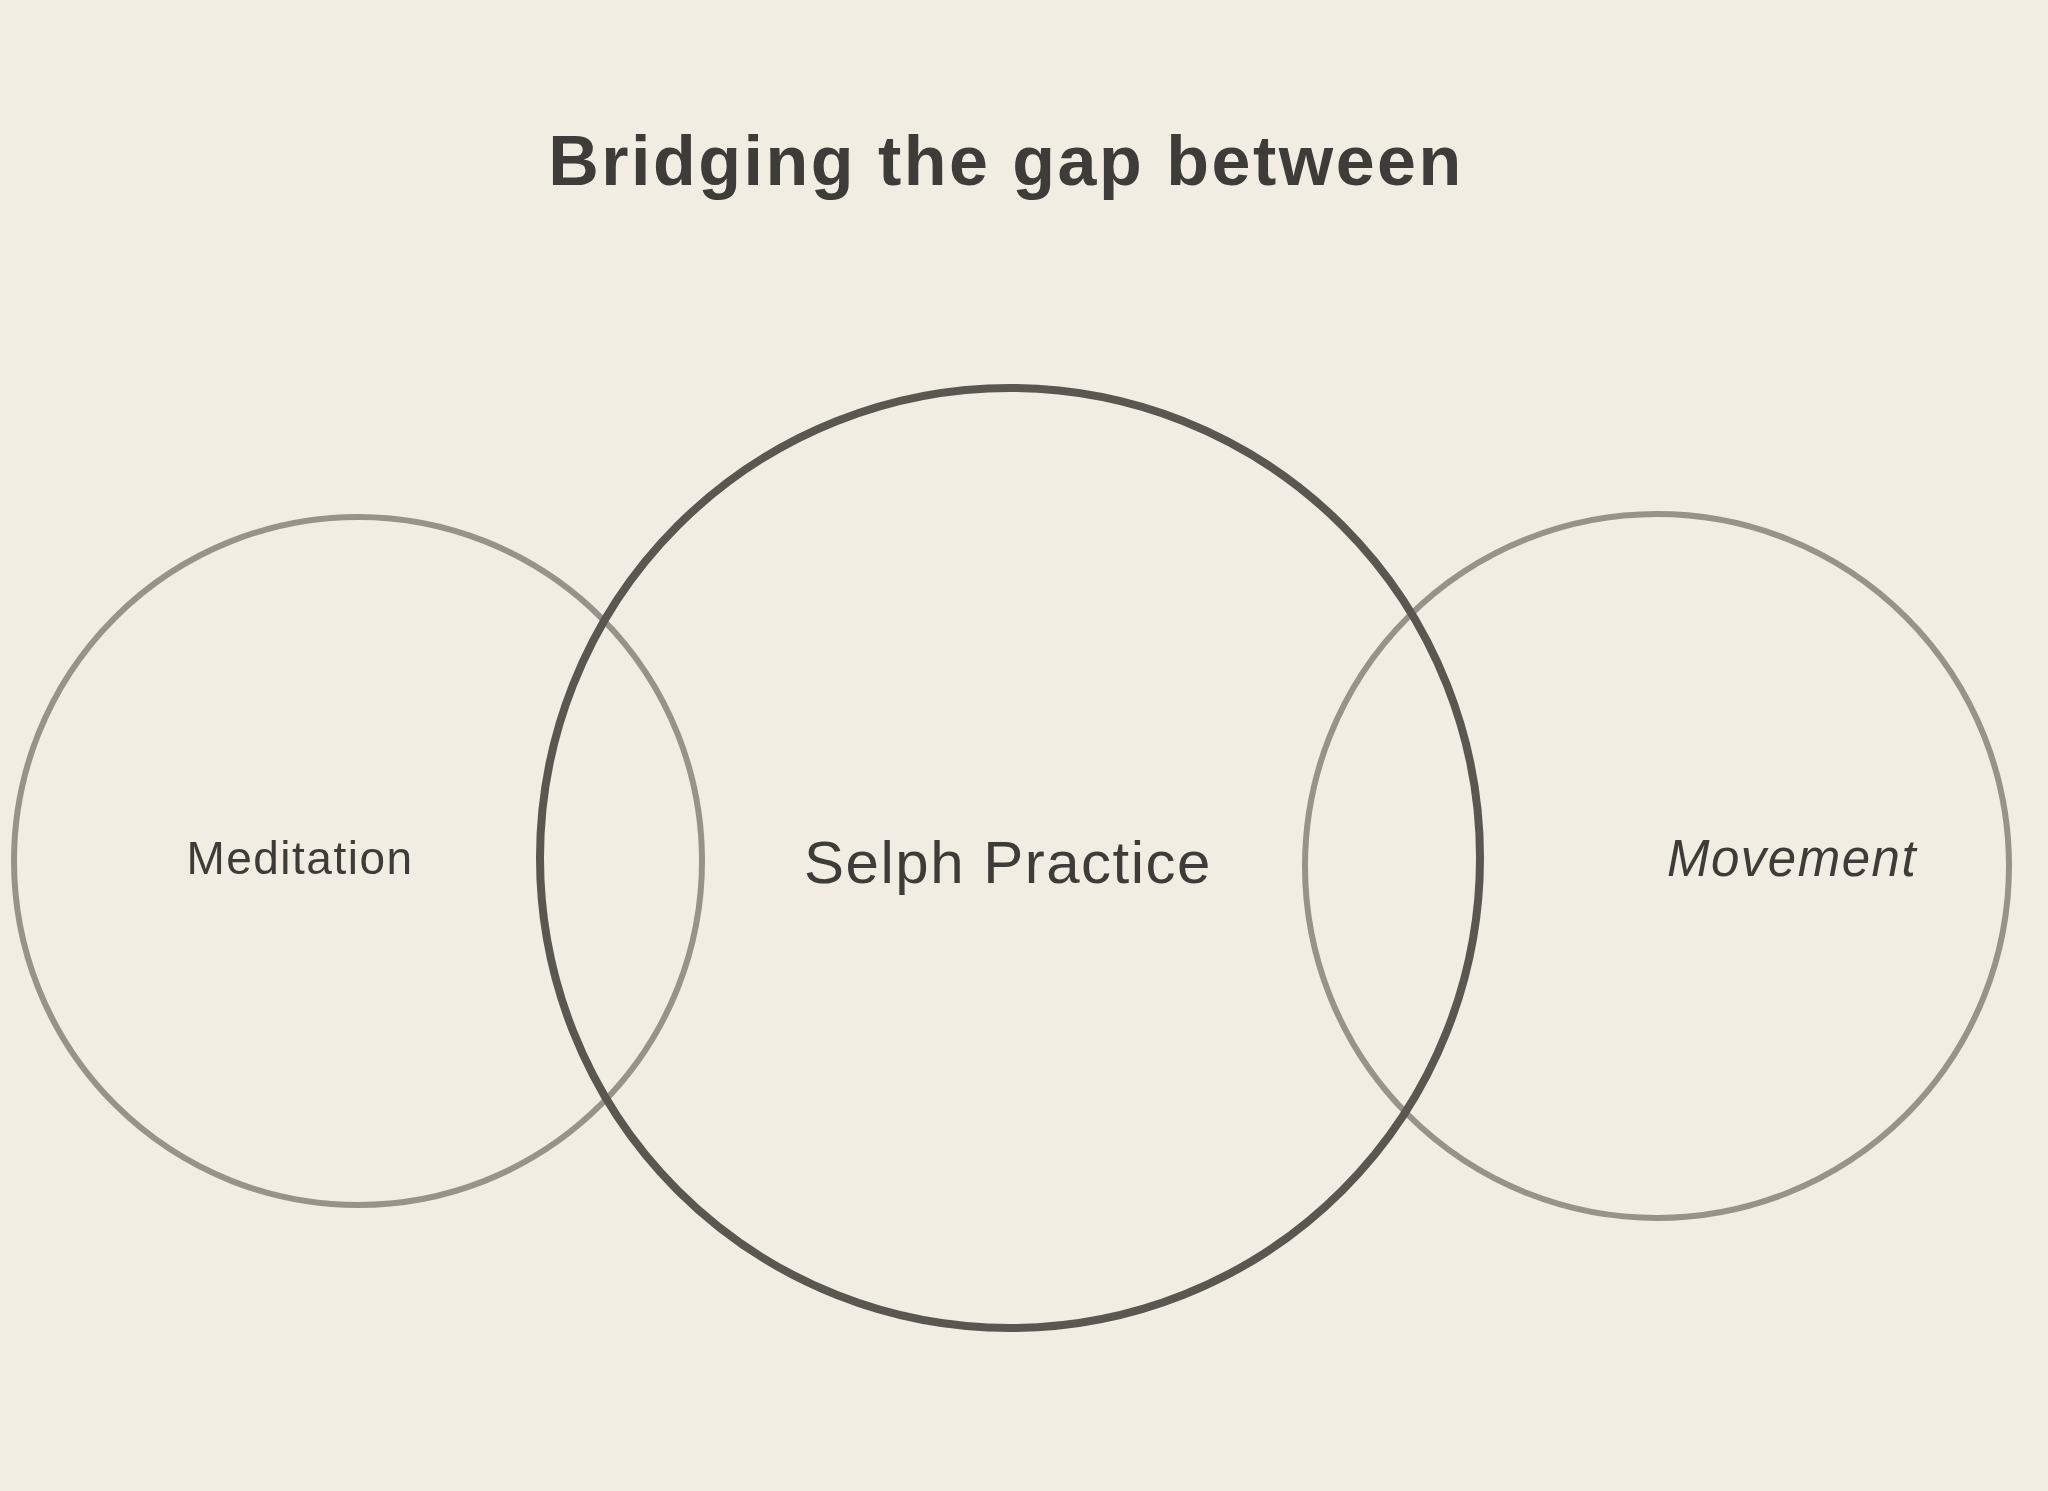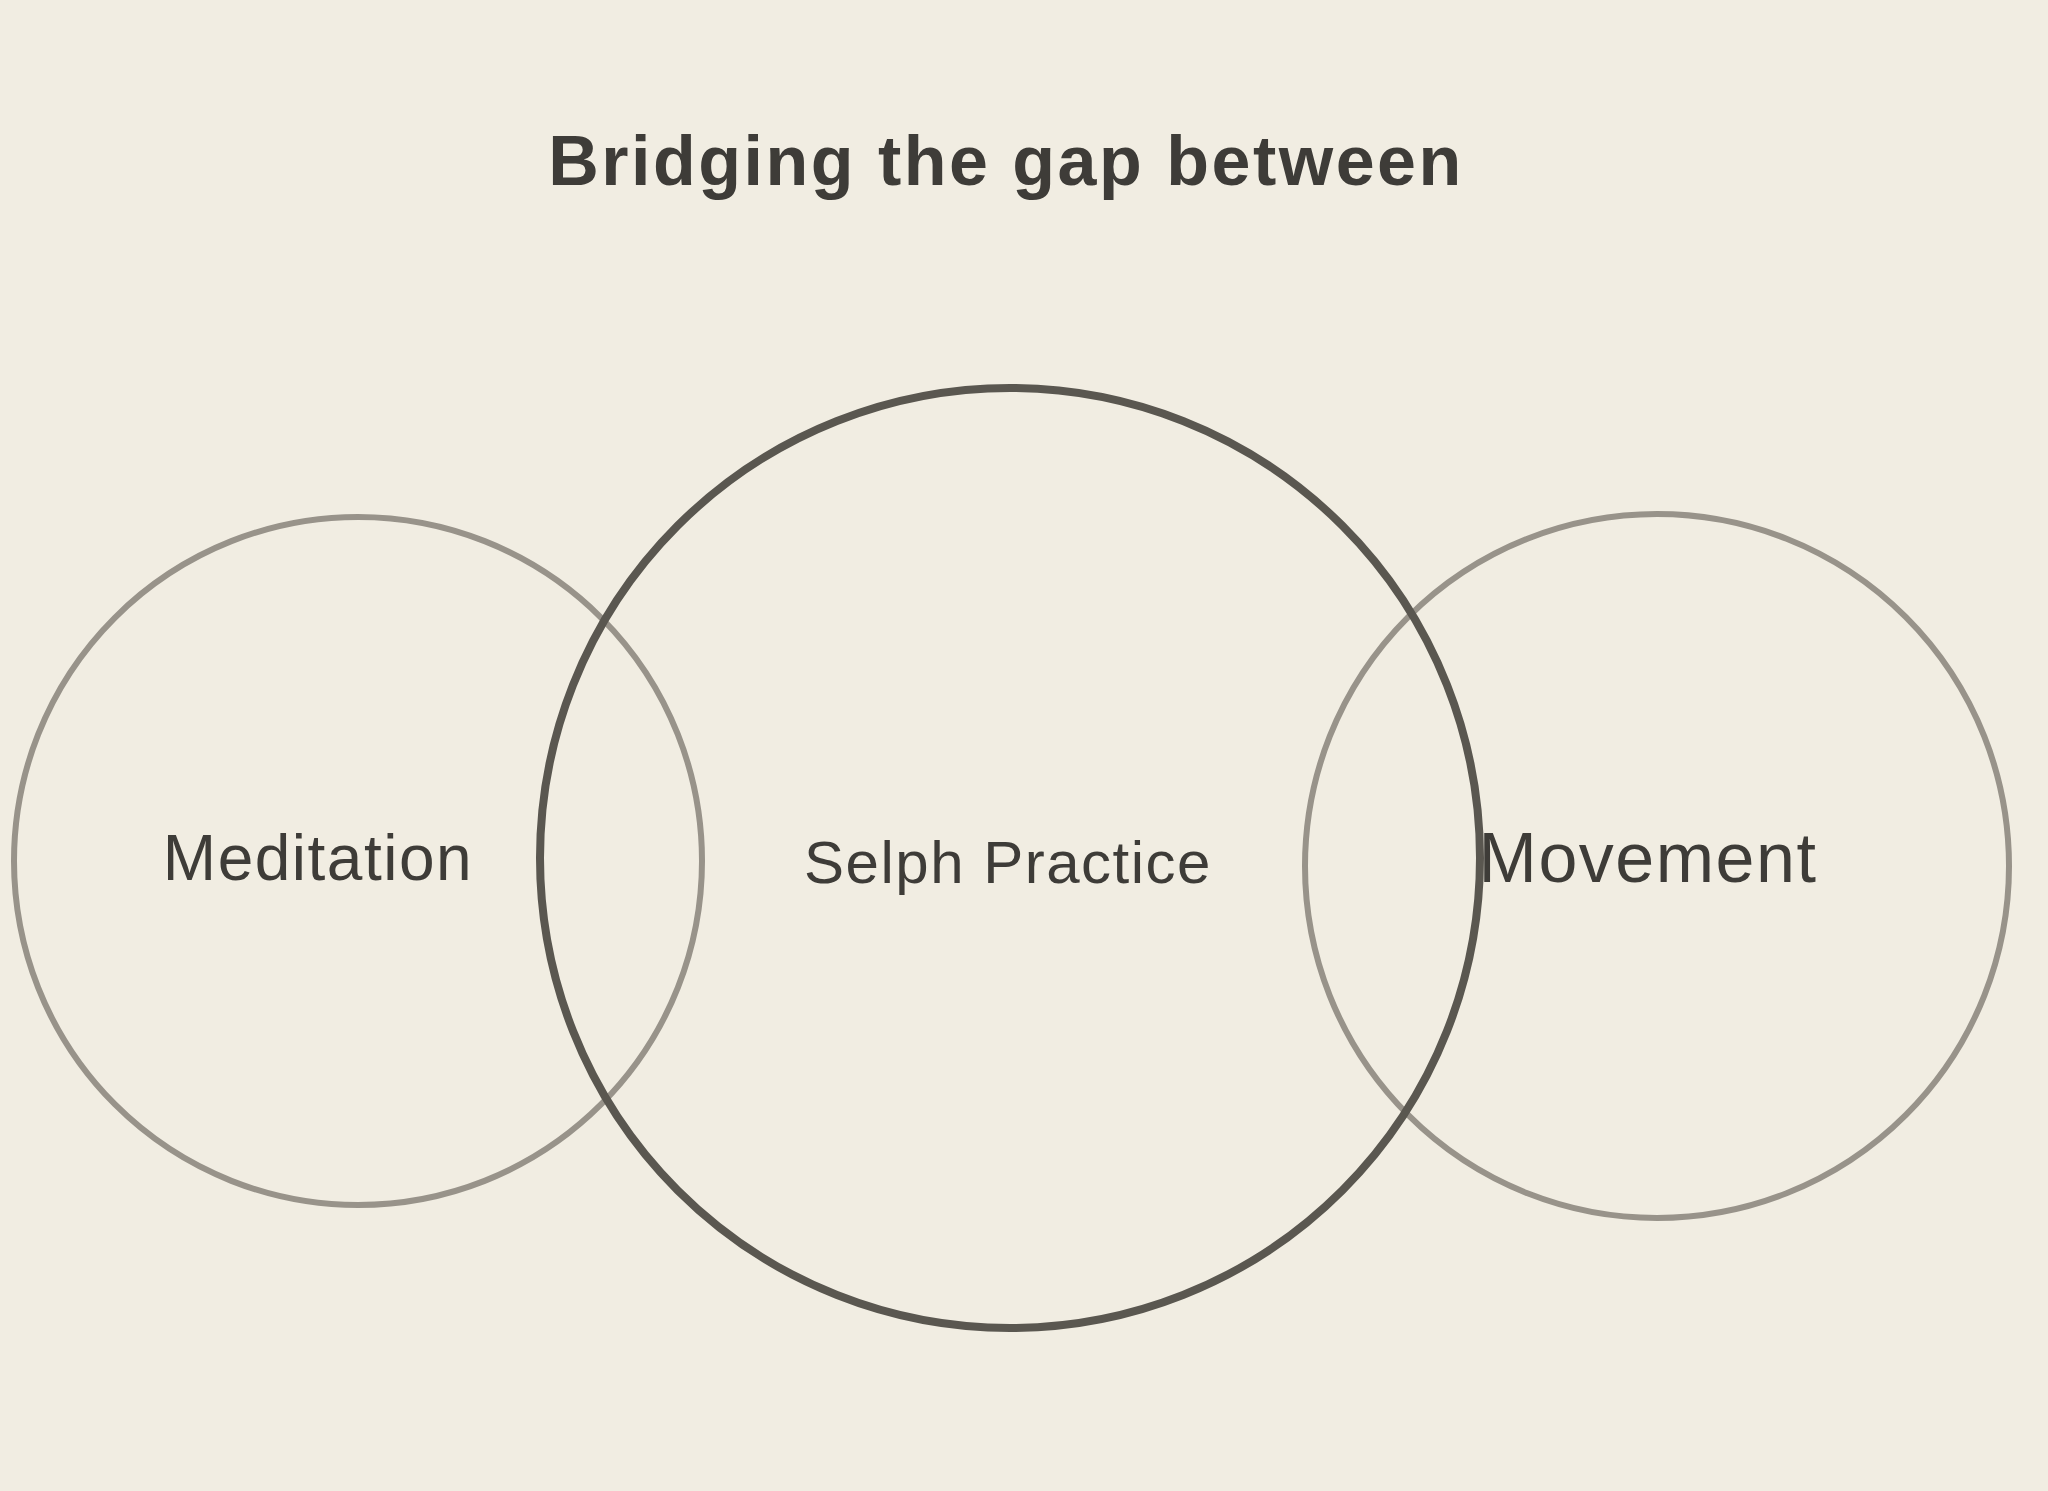--- a/index.html
+++ b/index.html
@@ -41,23 +41,23 @@
     line-height: 1.82;
     white-space: nowrap;
   }
   .label {
     position: absolute;
     transform: translate(-50%, -50%);
     color: #3E3C38;
     letter-spacing: 1.5px;
     white-space: nowrap;
   }
-  .label-meditation { left: 318px;  top: 858px; font-size: 64px; }
+  .label-meditation { left: 300px;  top: 858px; font-size: 46px; }
   .label-selph      { left: 1008px; top: 862px; font-size: 60px; text-align: center; }
-  .label-movement   { left: 1648px; top: 858px; font-size: 70px; }
+  .label-movement   { left: 1792px; top: 858px; font-size: 51px; font-style: italic; }
 </style>
 </head>
 <body>
 
 <div class="page">
 
   <svg class="venn" viewBox="0 0 2048 1491" aria-hidden="true">
     <circle class="c-light" cx="358" cy="861" r="344" stroke="#98938A"></circle>
     <circle class="c-light" cx="1657" cy="866" r="352" stroke="#98938A"></circle>
     <circle class="c-dark" cx="1010" cy="858" r="470" stroke="#5A5750"></circle>

